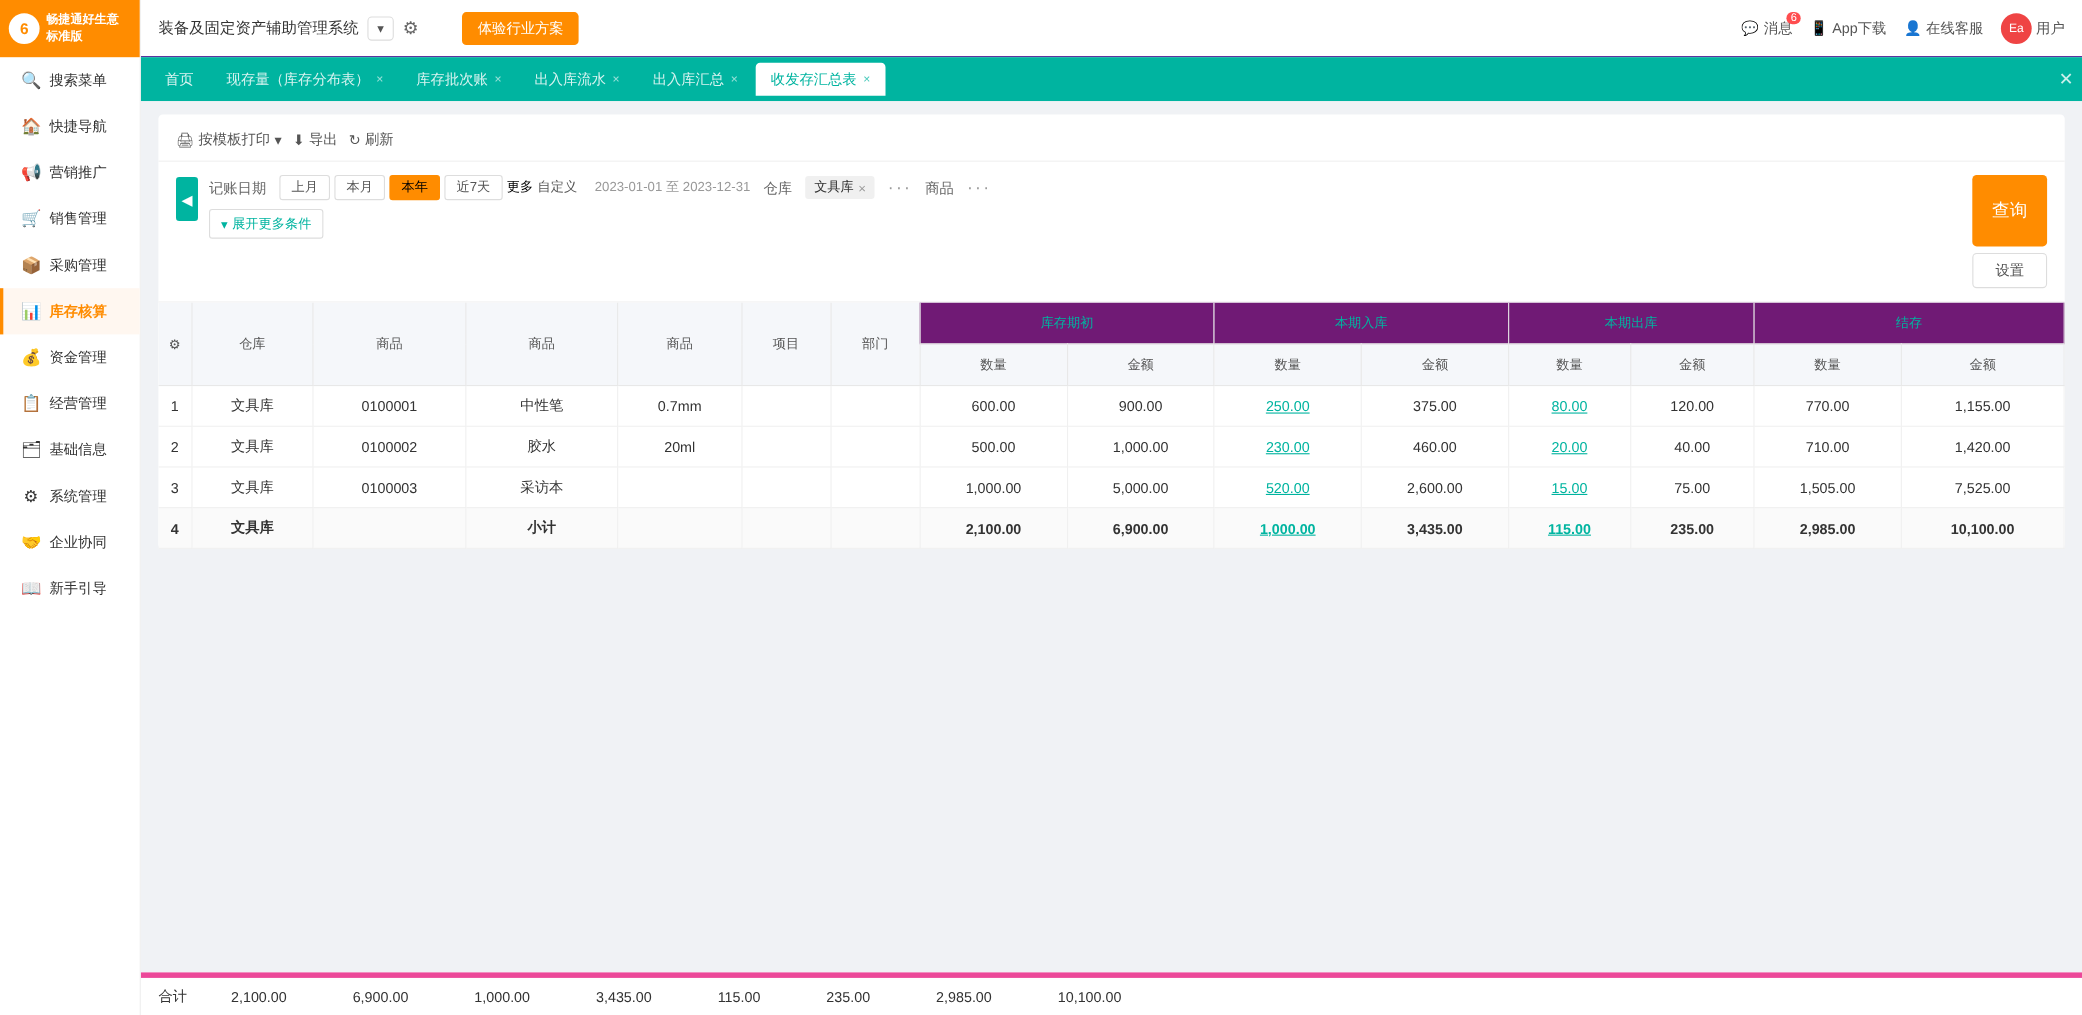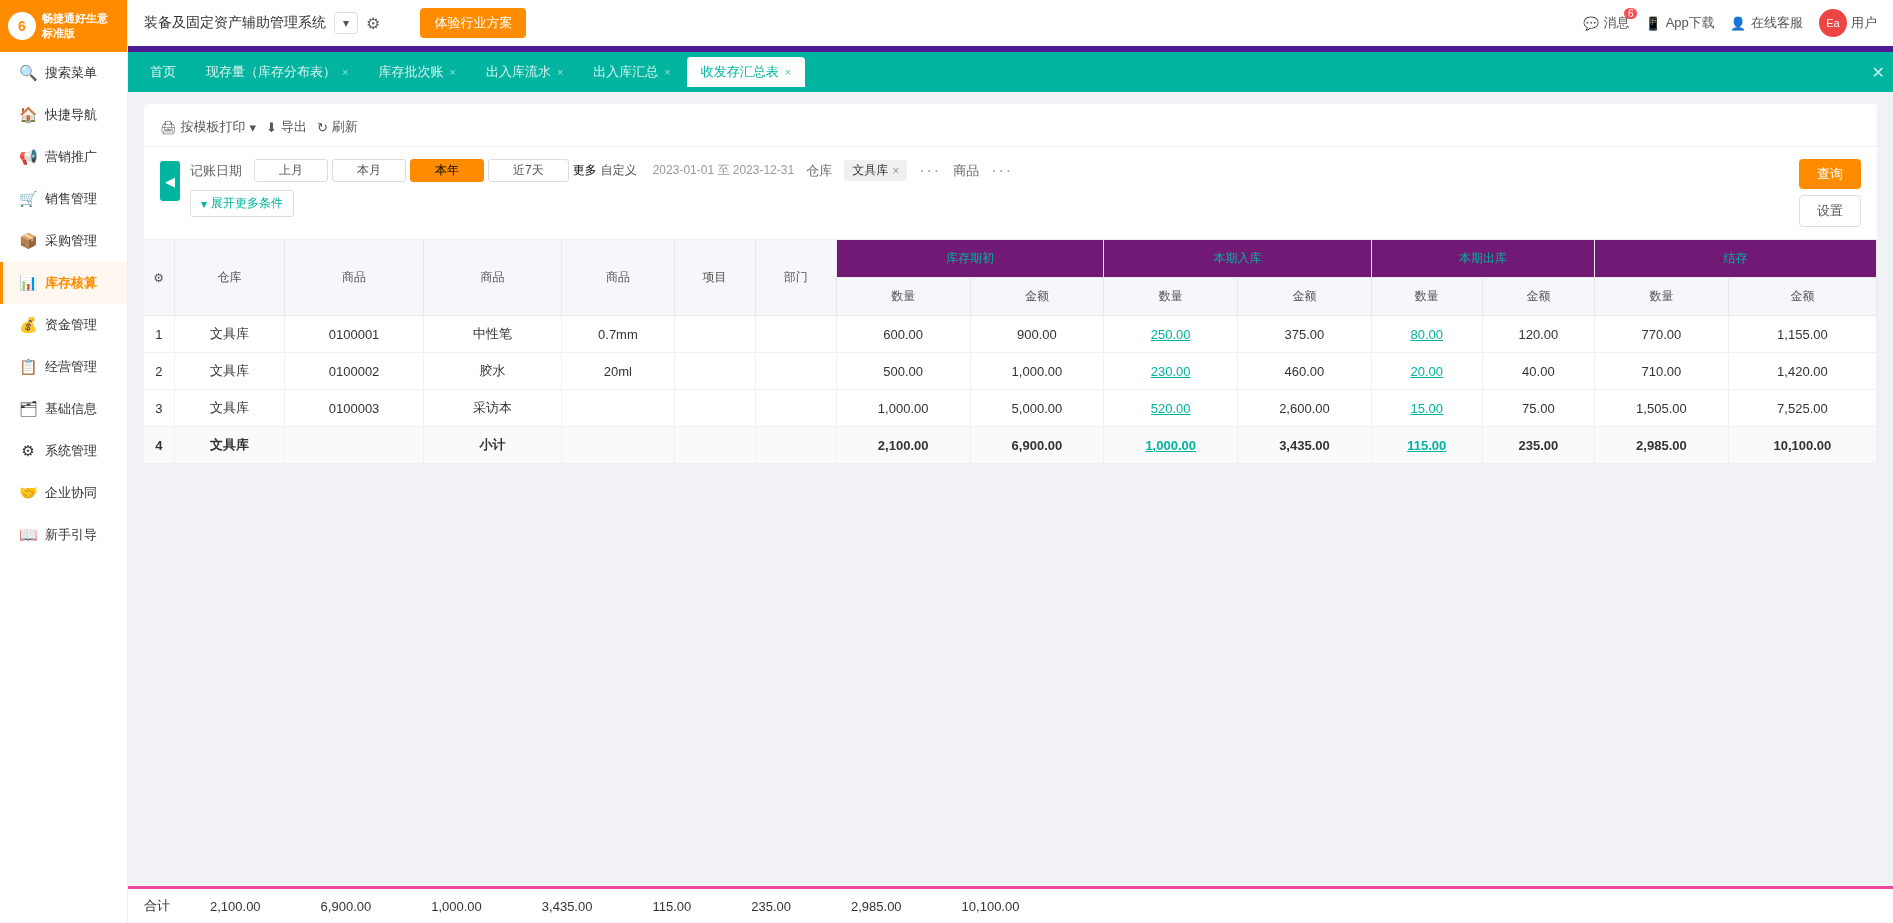--- a/index.html
+++ b/index.html
@@ -11,21 +11,21 @@
     .sidebar-logo .logo-icon { width: 28px; height: 28px; background: #fff; border-radius: 50%; display: flex; align-items: center; justify-content: center; color: #ff8c00; font-weight: bold; font-size: 14px; flex-shrink: 0; }
     .sidebar-logo .logo-text { font-size: 11px; line-height: 1.4; }
     .sidebar-item { display: flex; align-items: center; gap: 8px; padding: 12px 16px; color: #333; cursor: pointer; font-size: 13px; border-left: 3px solid transparent; }
     .sidebar-item.active { background: #fff7f0; color: #ff8c00; border-left-color: #ff8c00; font-weight: bold; }
     .sidebar-item .s-icon { font-size: 15px; width: 18px; text-align: center; }
 
     
     .main { flex: 1; display: flex; flex-direction: column; overflow: hidden; }
 
     
-    .top-header { background: #fff; height: 52px; display: flex; align-items: center; padding: 0 16px; border-bottom: 6px solid #4c1d95; justify-content: space-between; flex-shrink: 0; }
+    .top-header { background: #fff; height: 52px; display: flex; align-items: center; padding: 0 16px; border-bottom: 1px solid #4c1d95; justify-content: space-between; flex-shrink: 0; }
     .top-header-left { display: flex; align-items: center; gap: 8px; }
     .system-title { font-size: 14px; color: #333; }
     .header-dropdown { border: 1px solid #ddd; border-radius: 4px; padding: 3px 8px; font-size: 12px; color: #555; cursor: pointer; display: flex; align-items: center; gap: 4px; }
     .trial-btn { background: #ff8c00; color: #fff; border: none; border-radius: 4px; padding: 6px 14px; cursor: pointer; font-size: 13px; margin-left: 32px; }
     .top-header-right { display: flex; align-items: center; gap: 16px; font-size: 13px; color: #555; }
     .top-header-right .icon-btn { display: flex; align-items: center; gap: 4px; cursor: pointer; position: relative; }
     .notif-badge { background: #ff4d4f; color: #fff; border-radius: 8px; font-size: 10px; padding: 0 4px; position: absolute; top: -6px; right: -8px; }
     .user-avatar { width: 28px; height: 28px; background: #ef4444; border-radius: 50%; display: flex; align-items: center; justify-content: center; font-size: 11px; color: #fff; }
 
     
@@ -41,45 +41,45 @@
     .page-card { background: #fff; border-radius: 4px; padding: 0; }
     .page-header { padding: 14px 16px 10px; border-bottom: 1px solid #f0f0f0; display: flex; align-items: center; justify-content: space-between; }
     .page-title { font-size: 15px; font-weight: bold; color: #333; }
     .page-actions { display: flex; align-items: center; gap: 10px; font-size: 13px; color: #555; }
     .page-actions .action-btn { display: flex; align-items: center; gap: 4px; cursor: pointer; color: #555; }
 
     
     .filter-bar { padding: 12px 16px; border-bottom: 1px solid #f0f0f0; display: flex; align-items: center; gap: 12px; flex-wrap: wrap; }
     .filter-label { color: #666; font-size: 13px; white-space: nowrap; }
     .date-btns { display: flex; gap: 4px; align-items: center; }
-    .date-btn { padding: 2px 24px; border: 1px solid #ddd; border-radius: 3px; cursor: pointer; font-size: 12px; color: #555; background: #fff; }
+    .date-btn { padding: 2px 10px; border: 1px solid #ddd; border-radius: 3px; cursor: pointer; font-size: 12px; color: #555; background: #fff; }
     .date-btn.active { background: #ff8c00; color: #000000; border-color: #ff8c00; }
     .date-more { color: #000000; cursor: pointer; font-size: 12px; }
     .date-custom { color: #555; font-size: 12px; cursor: pointer; }
     .date-range { color: #999; font-size: 12px; margin-left: 4px; }
     .filter-tag { background: #f0f0f0; border-radius: 3px; padding: 2px 8px; font-size: 12px; display: flex; align-items: center; gap: 4px; color: #333; }
     .filter-tag .tag-close { cursor: pointer; color: #999; }
     .filter-dots { color: #999; cursor: pointer; font-size: 16px; letter-spacing: 2px; }
     .expand-btn { color: #00b4a0; cursor: pointer; font-size: 12px; display: flex; align-items: center; gap: 4px; border: 1px solid #ddd; border-radius: 3px; padding: 4px 10px; background: #fff; }
-    .query-btn { background: #ff8c00; color: #fff; border: none; border-radius: 4px; padding: 6px 18px; cursor: pointer; font-size: 13px; }
+    .query-btn { background: #ff8c00; color: #fff; border: none; border-radius: 4px; padding: 22px 18px; cursor: pointer; font-size: 16px; }
     .set-btn { background: #fff; color: #555; border: 1px solid #ddd; border-radius: 4px; padding: 6px 12px; cursor: pointer; font-size: 13px; }
 
     
     .table-wrap { overflow: auto; }
     table { width: 100%; border-collapse: collapse; font-size: 13px; }
     thead tr { background: #f5f7fa; }
     th { padding: 10px 8px; text-align: center; color: #555; font-weight: 500; border-bottom: 1px solid #e8e8e8; border-right: 1px solid #e8e8e8; white-space: nowrap; font-size: 12px; }
     td { padding: 9px 8px; text-align: center; color: #333; border-bottom: 1px solid #f0f0f0; border-right: 1px solid #f0f0f0; white-space: nowrap; font-size: 13px; }
     .subtotal-row td { font-weight: bold; background: #fafafa; }
     .link-val { color: #00b4a0; text-decoration: underline; cursor: pointer; }
     .settings-col { width: 30px; }
     th.group-header { background: #701a75; color: #00b4a0; }
 
     
-    .bottom-bar { background: #fff; border-top: 3px solid #ec4899; padding: 8px 16px; display: flex; align-items: center; font-size: 13px; color: #333; flex-shrink: 0; }
+    .bottom-bar { background: #fff; border-top: 5px solid #ec4899; padding: 8px 16px; display: flex; align-items: center; font-size: 13px; color: #333; flex-shrink: 0; }
     .bottom-bar .total-label { margin-right: 40px; font-weight: 500; }
     .bottom-bar .total-val { margin-right: 40px; color: #333; }
   </style>
 </head>
 <body>
 
 <div class="sidebar">
   <div class="sidebar-logo">
     <div class="logo-icon">
         <span>6</span>

